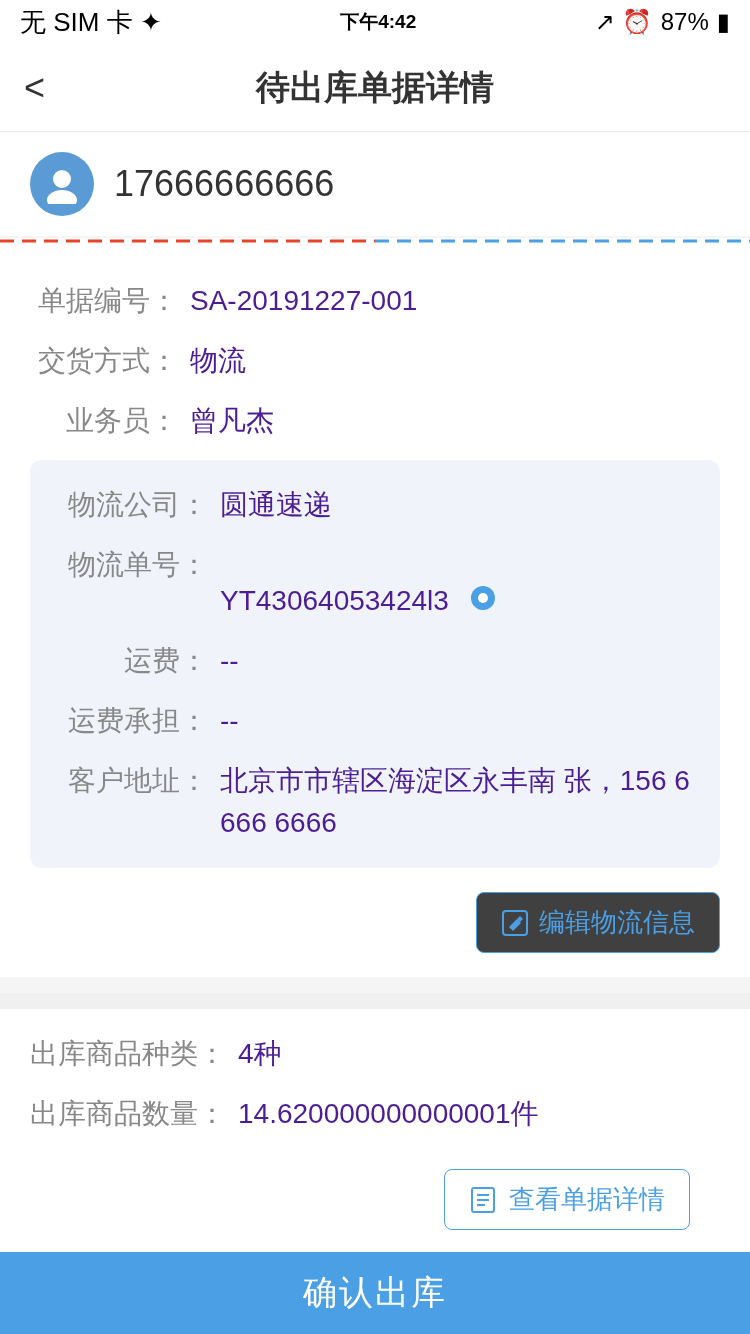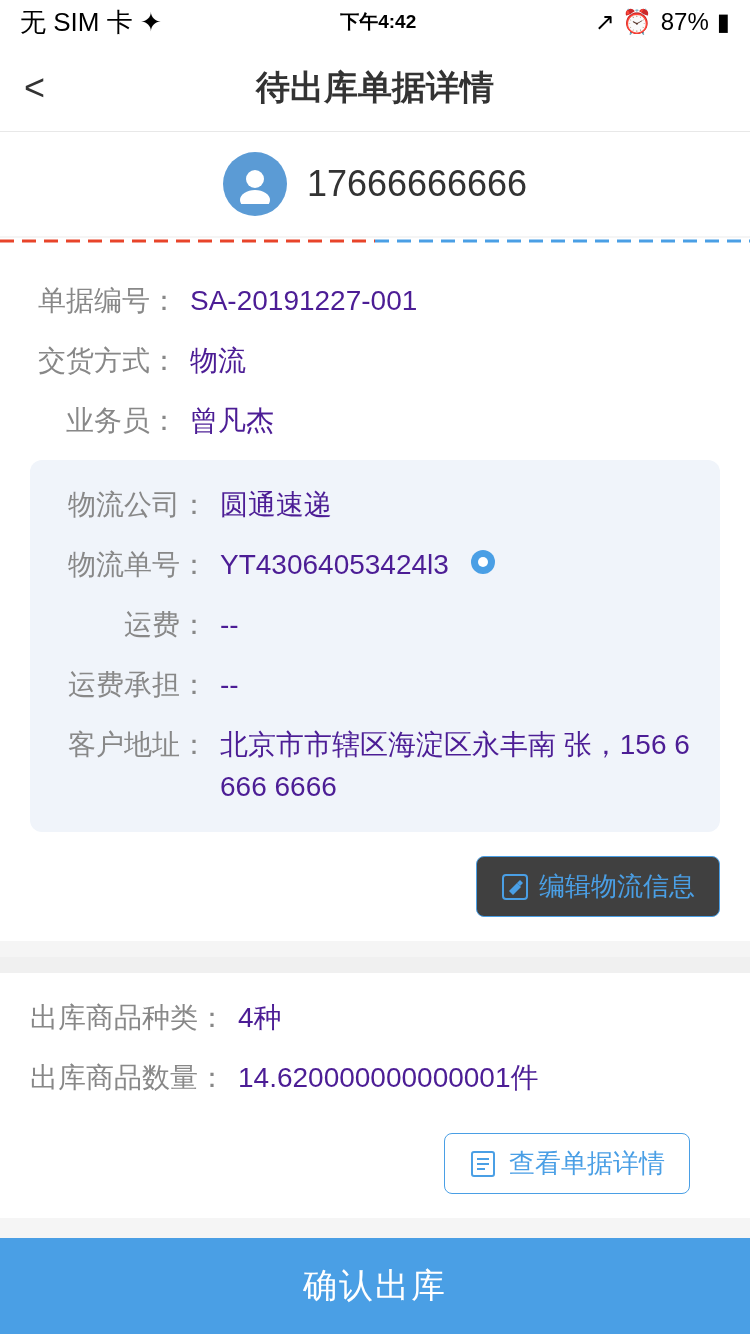--- a/index.html
+++ b/index.html
@@ -52,21 +52,20 @@
     }
 
     
     .customer-row {
       background: #fff;
       padding: 20px 30px;
       display: flex;
       align-items: center;
       gap: 20px;
       margin-bottom: 2px;
-      justify-content: center;
     }
     .customer-avatar {
       width: 64px;
       height: 64px;
       border-radius: 50%;
       background: #5b9bd5;
       display: flex;
       align-items: center;
       justify-content: center;
     }
@@ -100,20 +99,21 @@
     .info-value {
       color: #4c1d95;
       font-size: 28px;
       flex: 1;
       word-break: break-all;
     }
     .info-value.with-icon {
       display: flex;
       align-items: center;
       gap: 16px;
+      margin-top: 36px;
     }
 
     
     .logistics-card {
       background: #f0f4fa;
       border-radius: 12px;
       margin: 16px 0;
       padding: 24px 30px;
     }
 
@@ -168,21 +168,21 @@
       cursor: pointer;
       background: #fff;
     }
 
     
     .confirm-btn {
       position: fixed;
       bottom: 0;
       left: 0;
       width: 750px;
-      height: 96px;
+      height: 82px;
       background: #4a9fe5;
       display: flex;
       align-items: center;
       justify-content: center;
       font-size: 34px;
       font-weight: 500;
       color: #fff;
       cursor: pointer;
       letter-spacing: 2px;
     }

